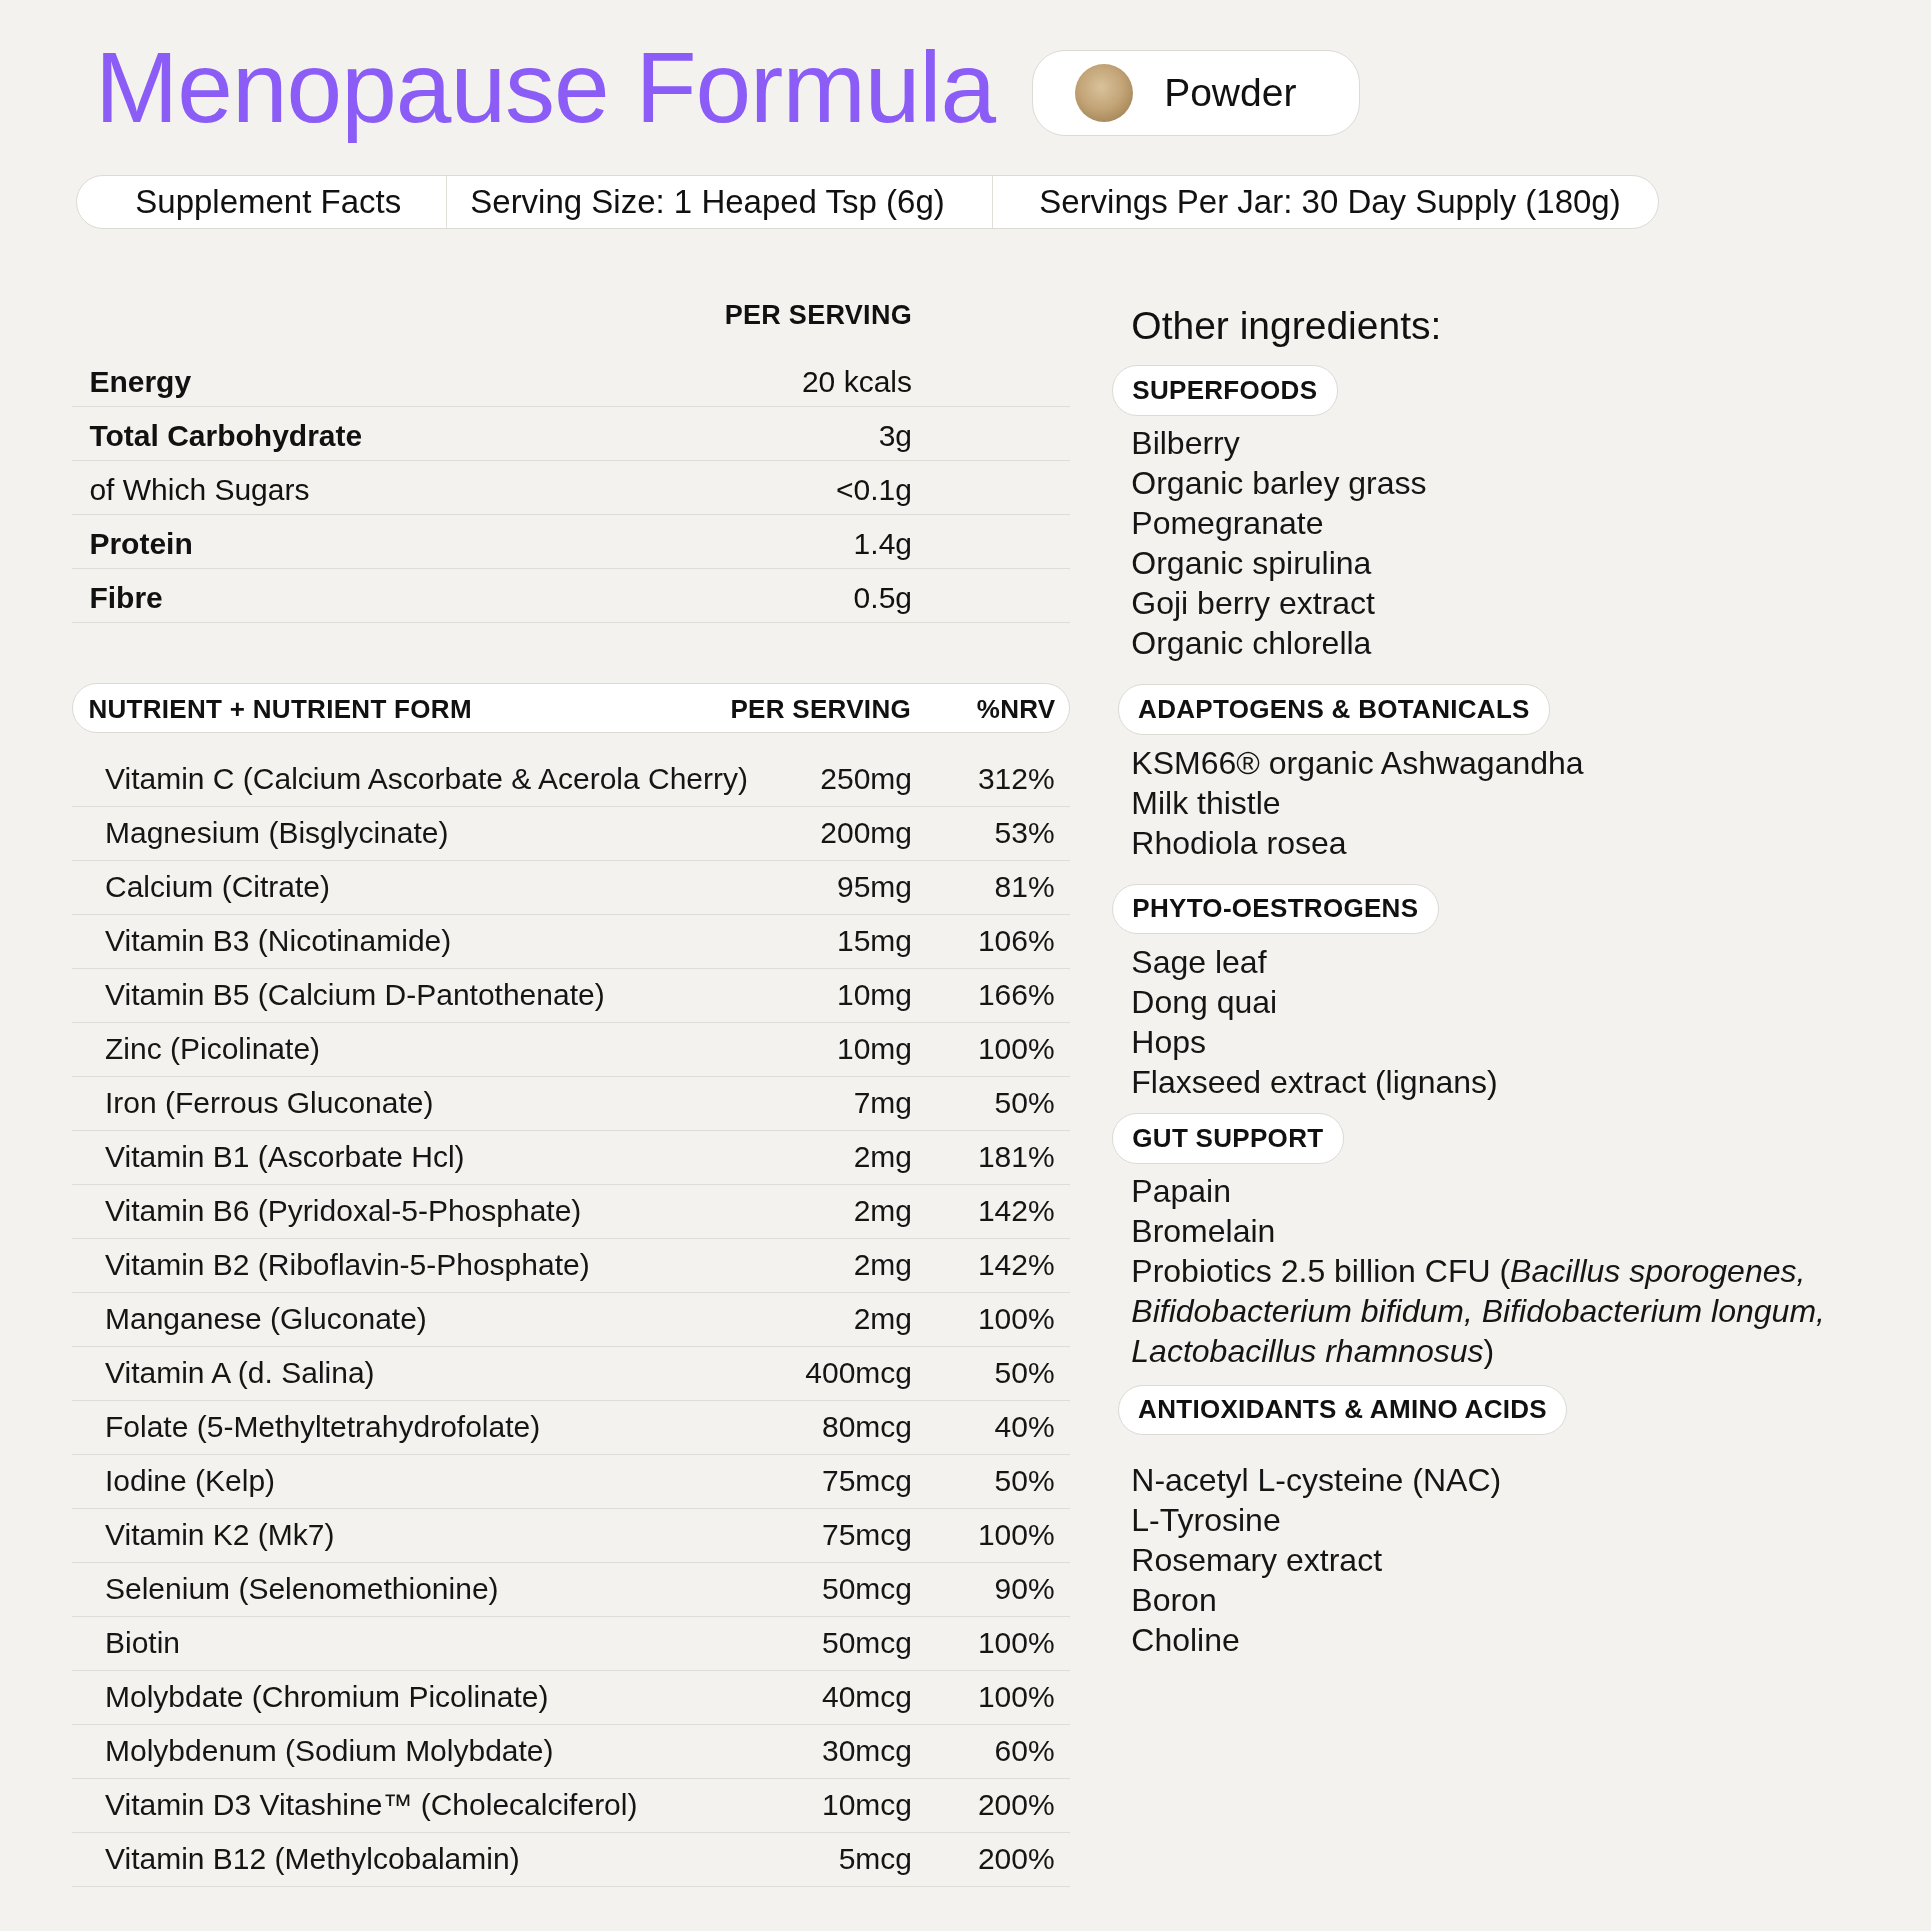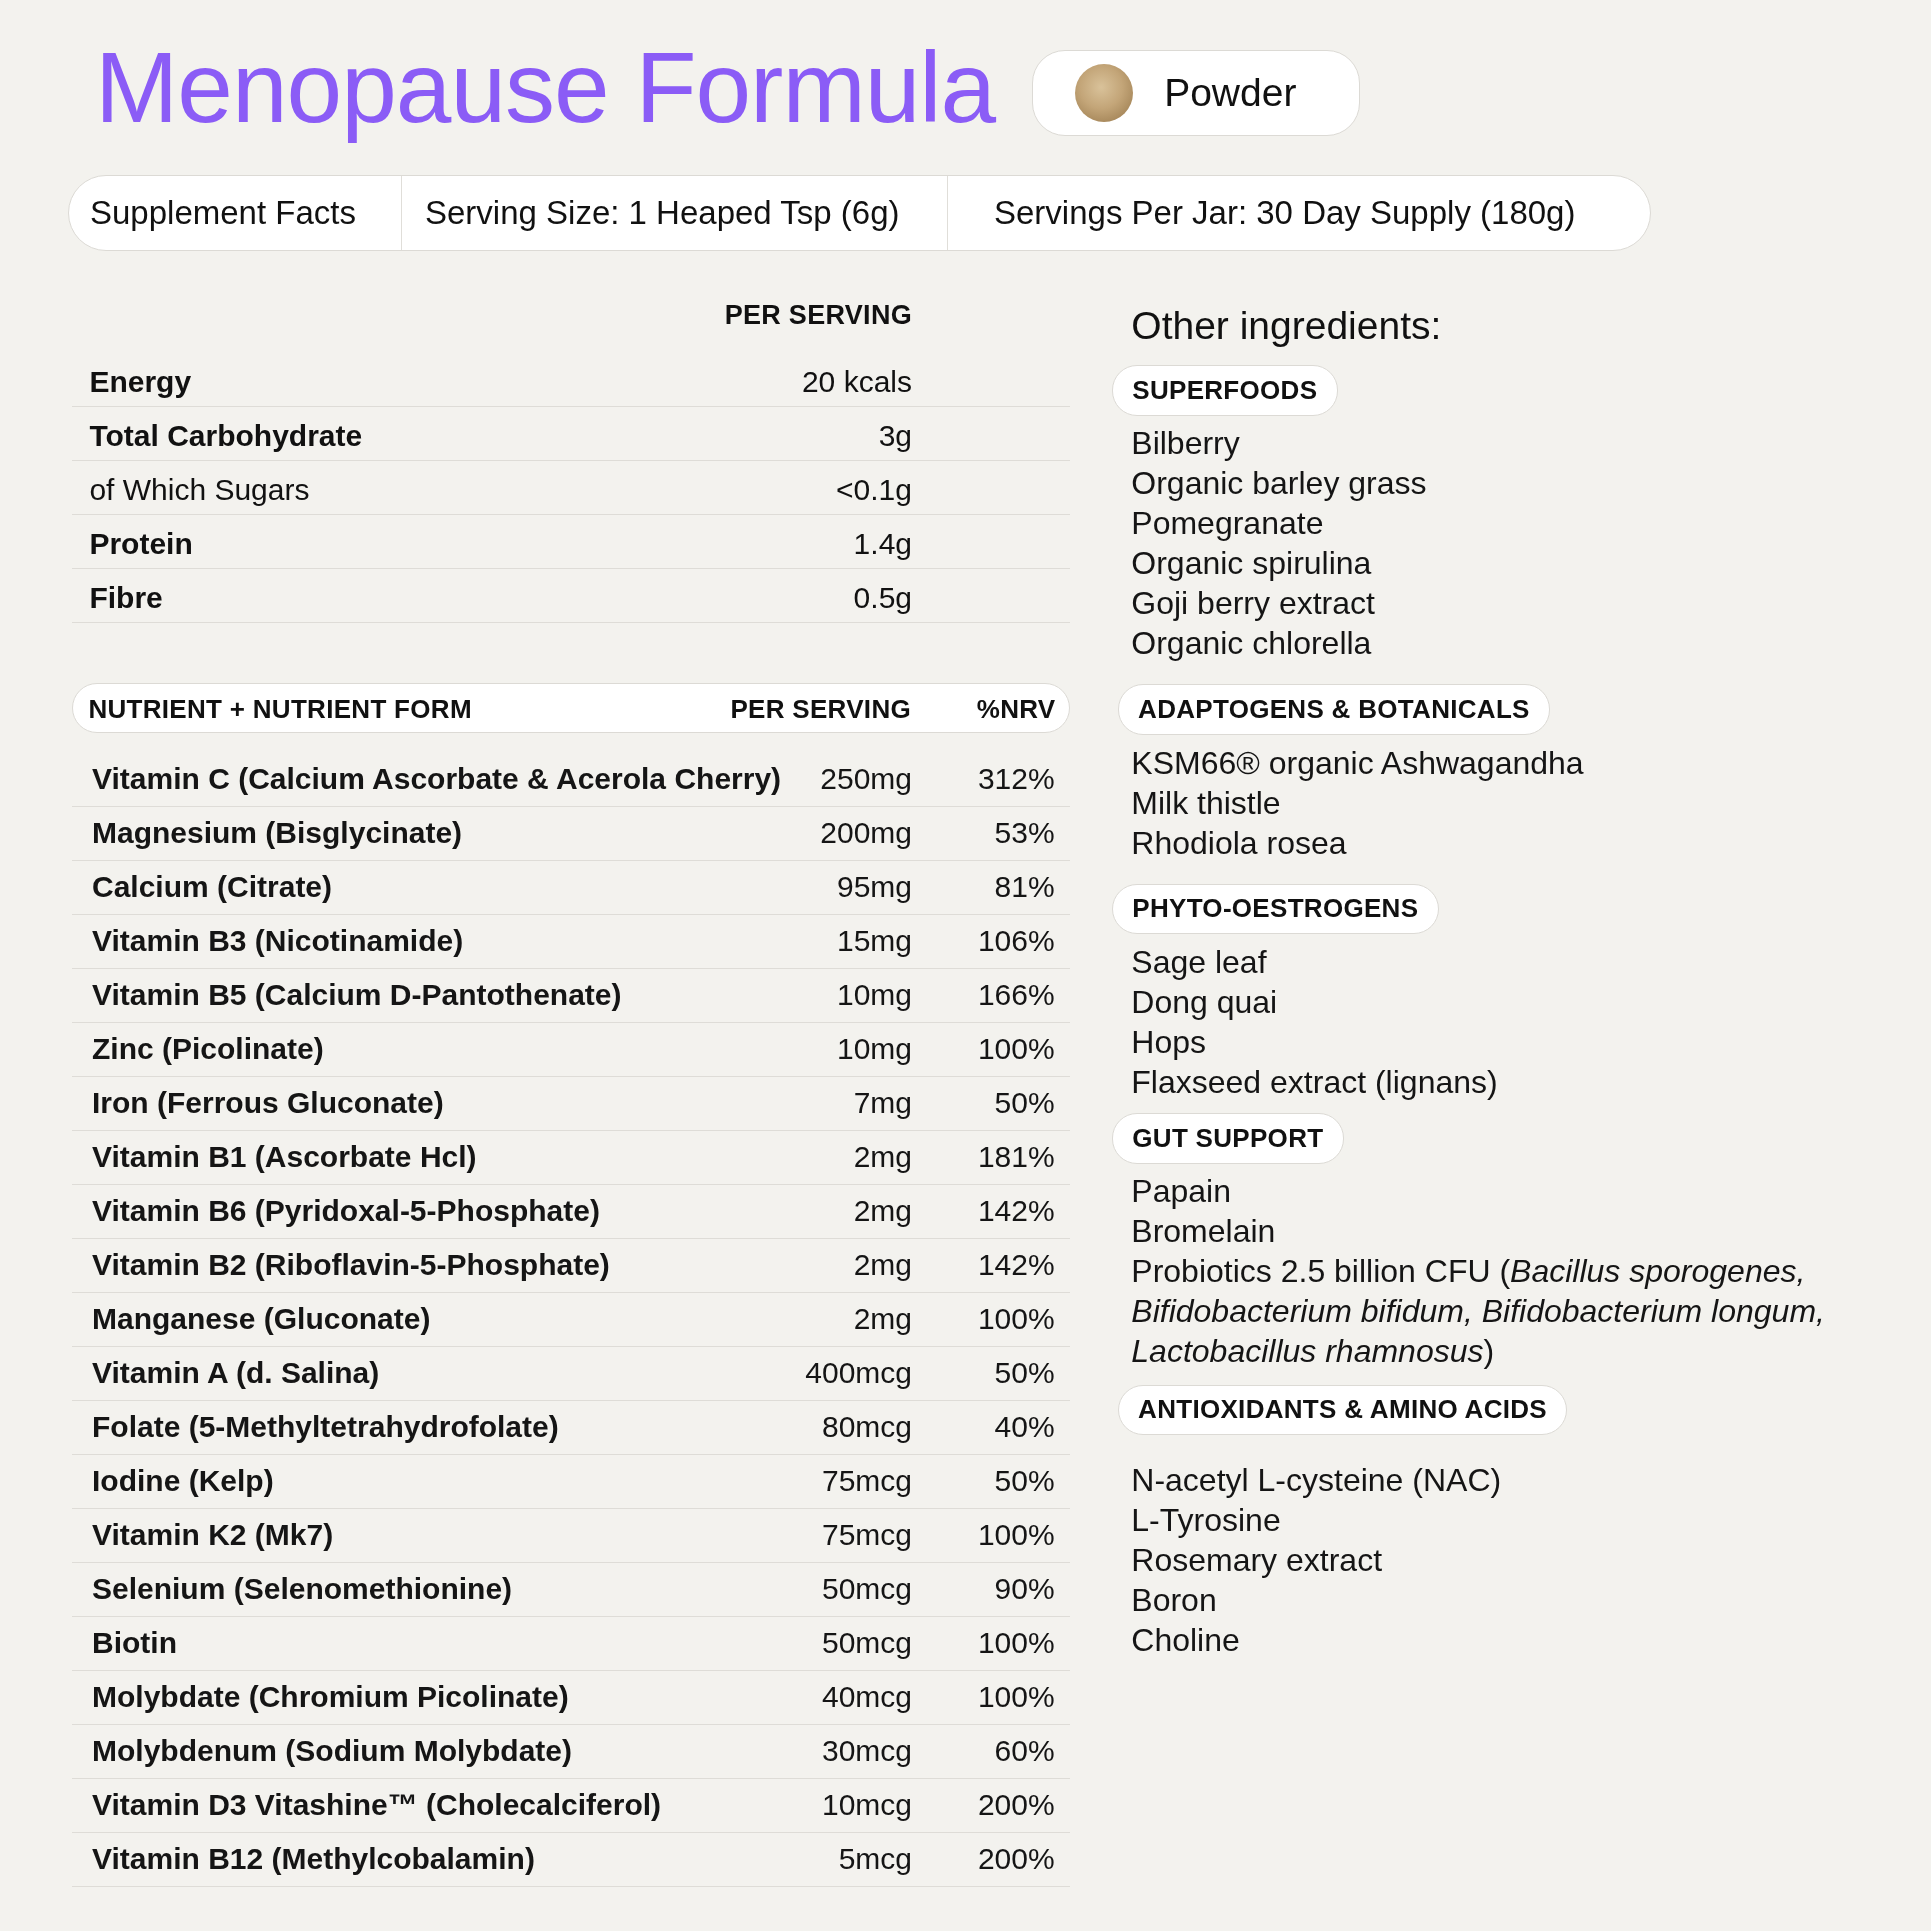--- a/index.html
+++ b/index.html
@@ -7,22 +7,22 @@
   body { font-family: "Liberation Sans", "DejaVu Sans", sans-serif; color: #111; position: relative; }
 
   .title-row { position: absolute; left: 95px; top: 37px; display: flex; align-items: center; }
   .page-title { font-size: 100px; font-weight: 400; letter-spacing: -1px; line-height: 1; color: #8b5cf6; }
   .format-pill { margin-left: 37px; height: 86px; width: 328px; background: #fff; border: 1.9px solid #dcdad5; border-radius: 33px;
     display: flex; align-items: center; padding-left: 42px; margin-top: 11.6px; }
   .powder-icon { width: 58px; height: 58px; border-radius: 50%;
     background: radial-gradient(circle at 45% 40%, #d9c29a 0%, #c3a578 45%, #a98a5d 75%, rgba(169,138,93,0) 78%); }
   .format-label { font-size: 39px; margin-left: 31px; color: #111; }
 
-  .facts-bar { position: absolute; left: 68px; top: 175px; height: 76px; width: 1583px; background: #fff;
-    border: 1.9px solid #dcdad5; border-radius: 38px; display: flex; align-items: center; overflow: hidden; }
+  .facts-bar { position: absolute; left: 76px; top: 175px; height: 54px; width: 1583px; background: #fff;
+    border: 1.9px solid #dcdad5; border-radius: 38px; display: flex; align-items: center; overflow: hidden; justify-content: center; }
   .facts-cell { height: 100%; display: flex; align-items: center; font-size: 33px; font-weight: 500; color: #111; }
   .facts-cell.c1 { width: 333px; padding-left: 21px; border-right: 1.9px solid #e0ded9; }
   .facts-cell.c2 { width: 546px; padding-left: 23px; border-right: 1.9px solid #e0ded9; }
   .facts-cell.c3 { padding-left: 46px; }
 
   .left-col { position: absolute; left: 72px; top: 290px; width: 998px; }
   .ps-header { height: 48px; position: relative; }
   .ps-header span { position: absolute; right: 158px; top: 9.7px; font-size: 27px; font-weight: 700; letter-spacing: 0.3px; }
   .macro-table { margin-top: 15.4px; }
   .macro-row { height: 54px; border-bottom: 1.9px solid #dedcd7; position: relative; font-size: 30px; }
@@ -30,21 +30,21 @@
   .macro-row .n.bold { font-weight: 700; }
   .macro-row .v { position: absolute; right: 158px; top: 11.6px; }
 
   .nutrient-header { margin-top: 60px; height: 50px; background: #fff; border: 1.9px solid #dcdad5; border-radius: 25px; position: relative;
     font-size: 26px; font-weight: 700; letter-spacing: 0.3px; }
   .nutrient-header .h1 { position: absolute; left: 15.4px; top: 9.7px; }
   .nutrient-header .h2 { position: absolute; right: 158px; top: 9.7px; }
   .nutrient-header .h3 { position: absolute; right: 13.5px; top: 9.7px; }
   .nutrient-table { margin-top: 19.3px; }
   .nut-row { height: 54px; border-bottom: 1.9px solid #dedcd7; position: relative; font-size: 30px; color: #151515; }
-  .nut-row .n { position: absolute; left: 20px; top: 9.7px; white-space: nowrap; font-weight: bold; }
+  .nut-row .n { position: absolute; left: 33px; top: 9.7px; white-space: nowrap; }
   .nut-row .v { position: absolute; right: 158px; top: 9.7px; }
   .nut-row .p { position: absolute; right: 15.4px; top: 9.7px; }
 
   .right-col { position: absolute; left: 1112px; top: 304px; width: 772px; }
   .other-title { font-size: 39px; margin-left: 19.3px; color: #111; }
   .group { margin-top: 17.4px; }
   .group-pill { display: inline-block; background: #fff; border: 1.9px solid #dcdad5; border-radius: 25px; padding: 8.7px 19.3px;
     font-size: 26px; font-weight: 700; letter-spacing: 0.3px; color: #111; }
   .group-items { margin-top: 7.7px; padding-left: 19.3px; }
   .group-item { font-size: 32px; line-height: 40px; color: #151515; }

